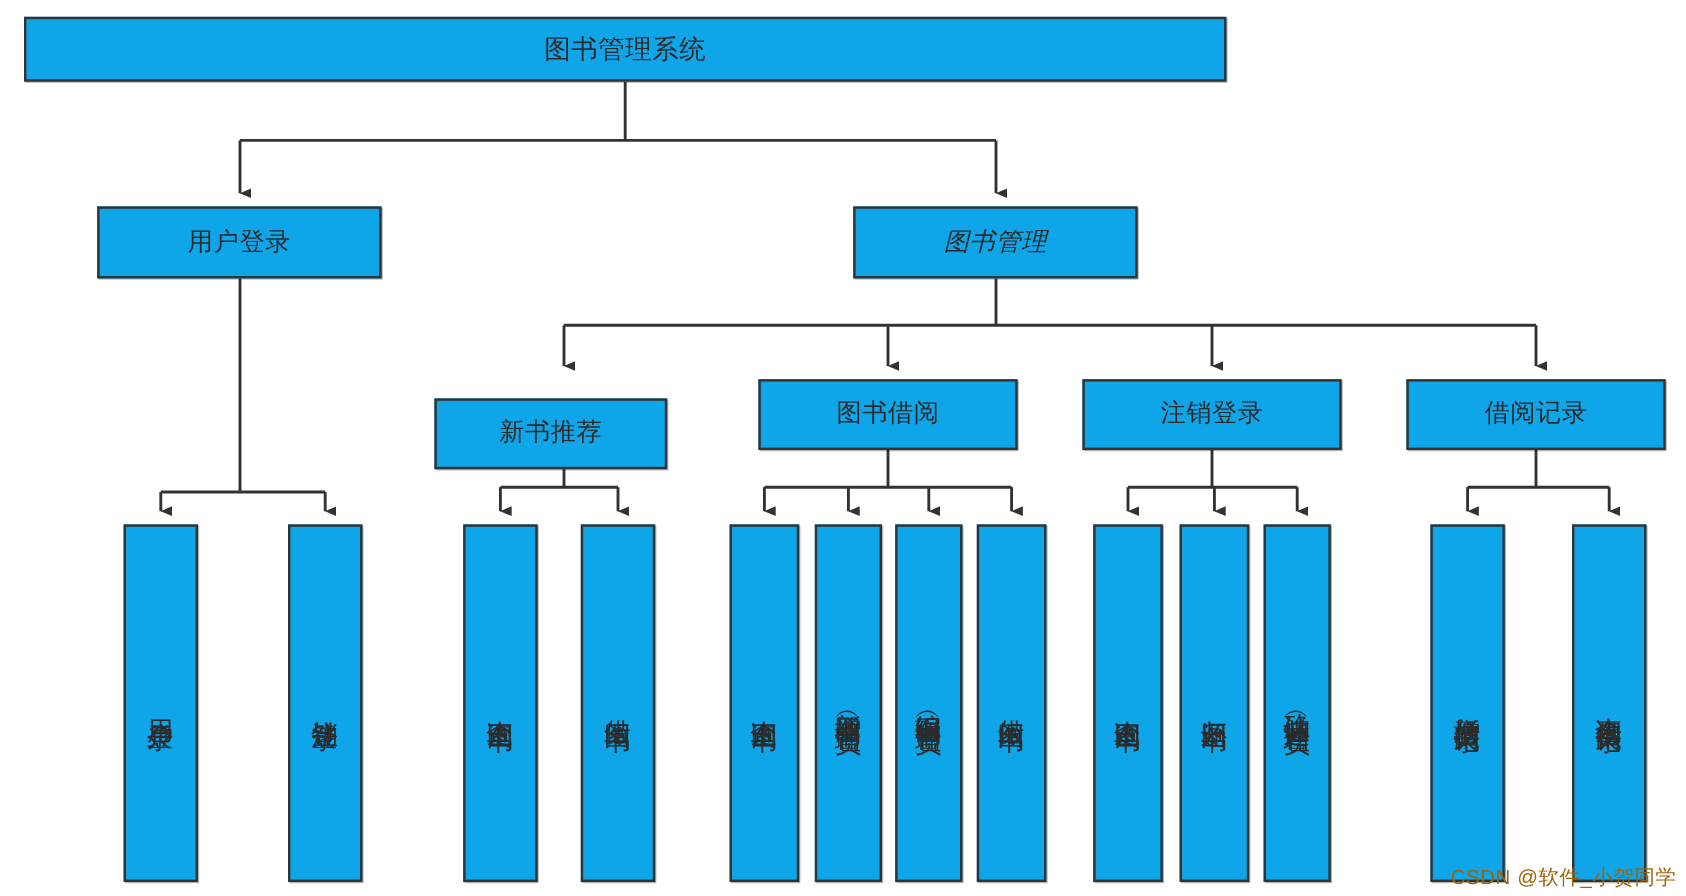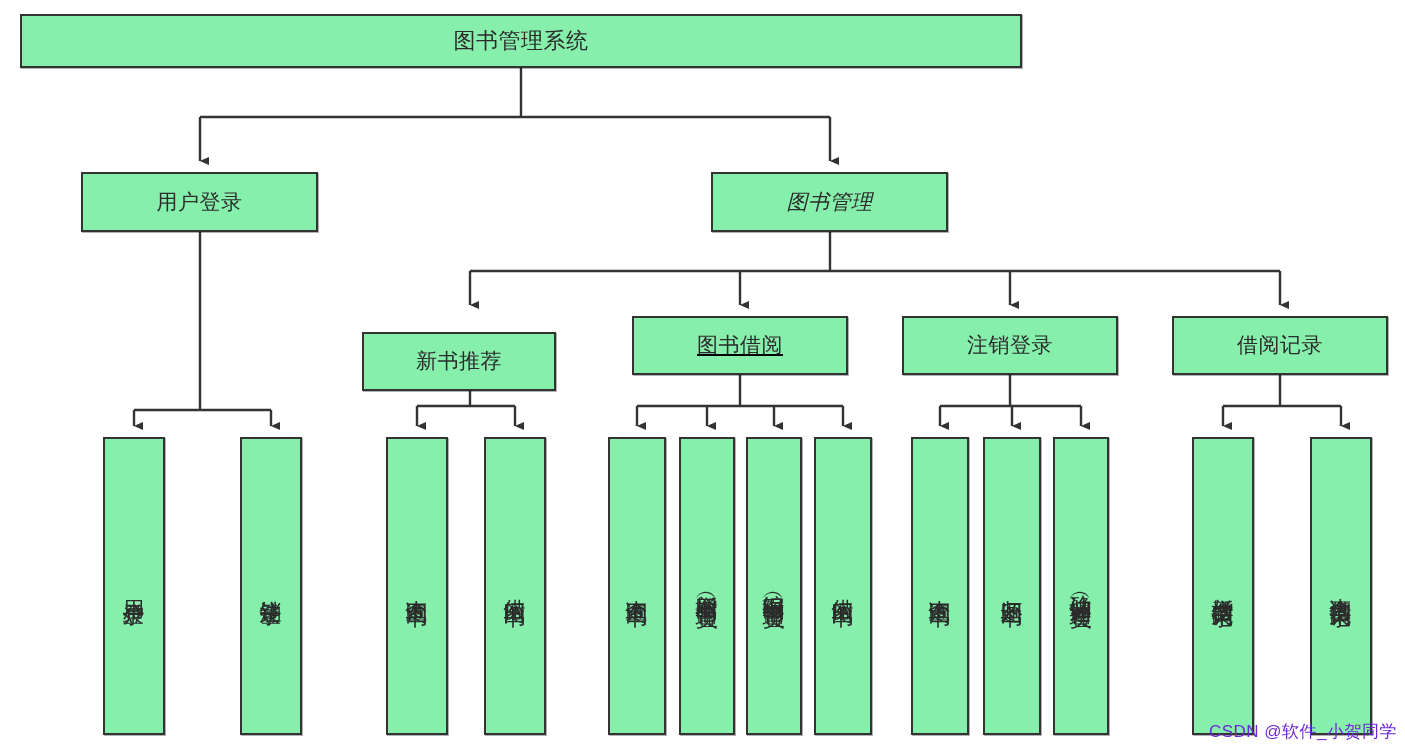--- a/index.html
+++ b/index.html
@@ -21,21 +21,21 @@
   #diagram-svg {
     position: absolute;
     left: 0;
     top: 0;
     width: 1405px;
     height: 747px;
   }
   .node-box {
     position: absolute;
     box-sizing: border-box;
-    background: #86efac;
+    background: #0ea5e9;
     border: 2px solid #333333;
     display: flex;
     align-items: center;
     justify-content: center;
     box-shadow: 1px 1px 0 0 rgba(0,0,0,0.30);
   }
   .node-label {
     color: #2b2b2b;
     font-size: 21px;
     line-height: 1.28;
@@ -50,21 +50,21 @@
     font-size: 22px;
     letter-spacing: 2px;
     line-height: 1.05;
   }
   .node-root .node-label { font-size: 22px; }
   .watermark {
     position: absolute;
     right: 8px;
     bottom: 4px;
     font-size: 17px;
-    color: #6d28d9;
+    color: #a16207;
     white-space: nowrap;
     user-select: none;
     letter-spacing: 0.5px;
   }
 </style>
 </head>
 <body>
 
 <div id="diagram-canvas">
 
@@ -118,21 +118,21 @@
   <div class="node-box" style="left: 81px; top: 172px; width: 237px; height: 60px;">
     <span class="node-label">用户登录</span>
   </div>
   <div class="node-box" style="left: 711px; top: 172px; width: 237px; height: 60px; font-style: italic;">
     <span class="node-label">图书管理</span>
   </div>
 
   <div class="node-box" style="left: 362px; top: 332px; width: 194px; height: 59px;">
     <span class="node-label">新书推荐</span>
   </div>
-  <div class="node-box" style="left: 632px; top: 316px; width: 216px; height: 59px; text-decoration: underline;">
+  <div class="node-box" style="left: 632px; top: 316px; width: 216px; height: 59px;">
     <span class="node-label">图书借阅</span>
   </div>
   <div class="node-box" style="left: 902px; top: 316px; width: 216px; height: 59px;">
     <span class="node-label">注销登录</span>
   </div>
   <div class="node-box" style="left: 1172px; top: 316px; width: 216px; height: 59px; align-items: center;">
     <span class="node-label">借阅记录</span>
   </div>
 
   <div class="node-box" style="left: 103px; top: 437px; width: 62px; height: 298px;">

